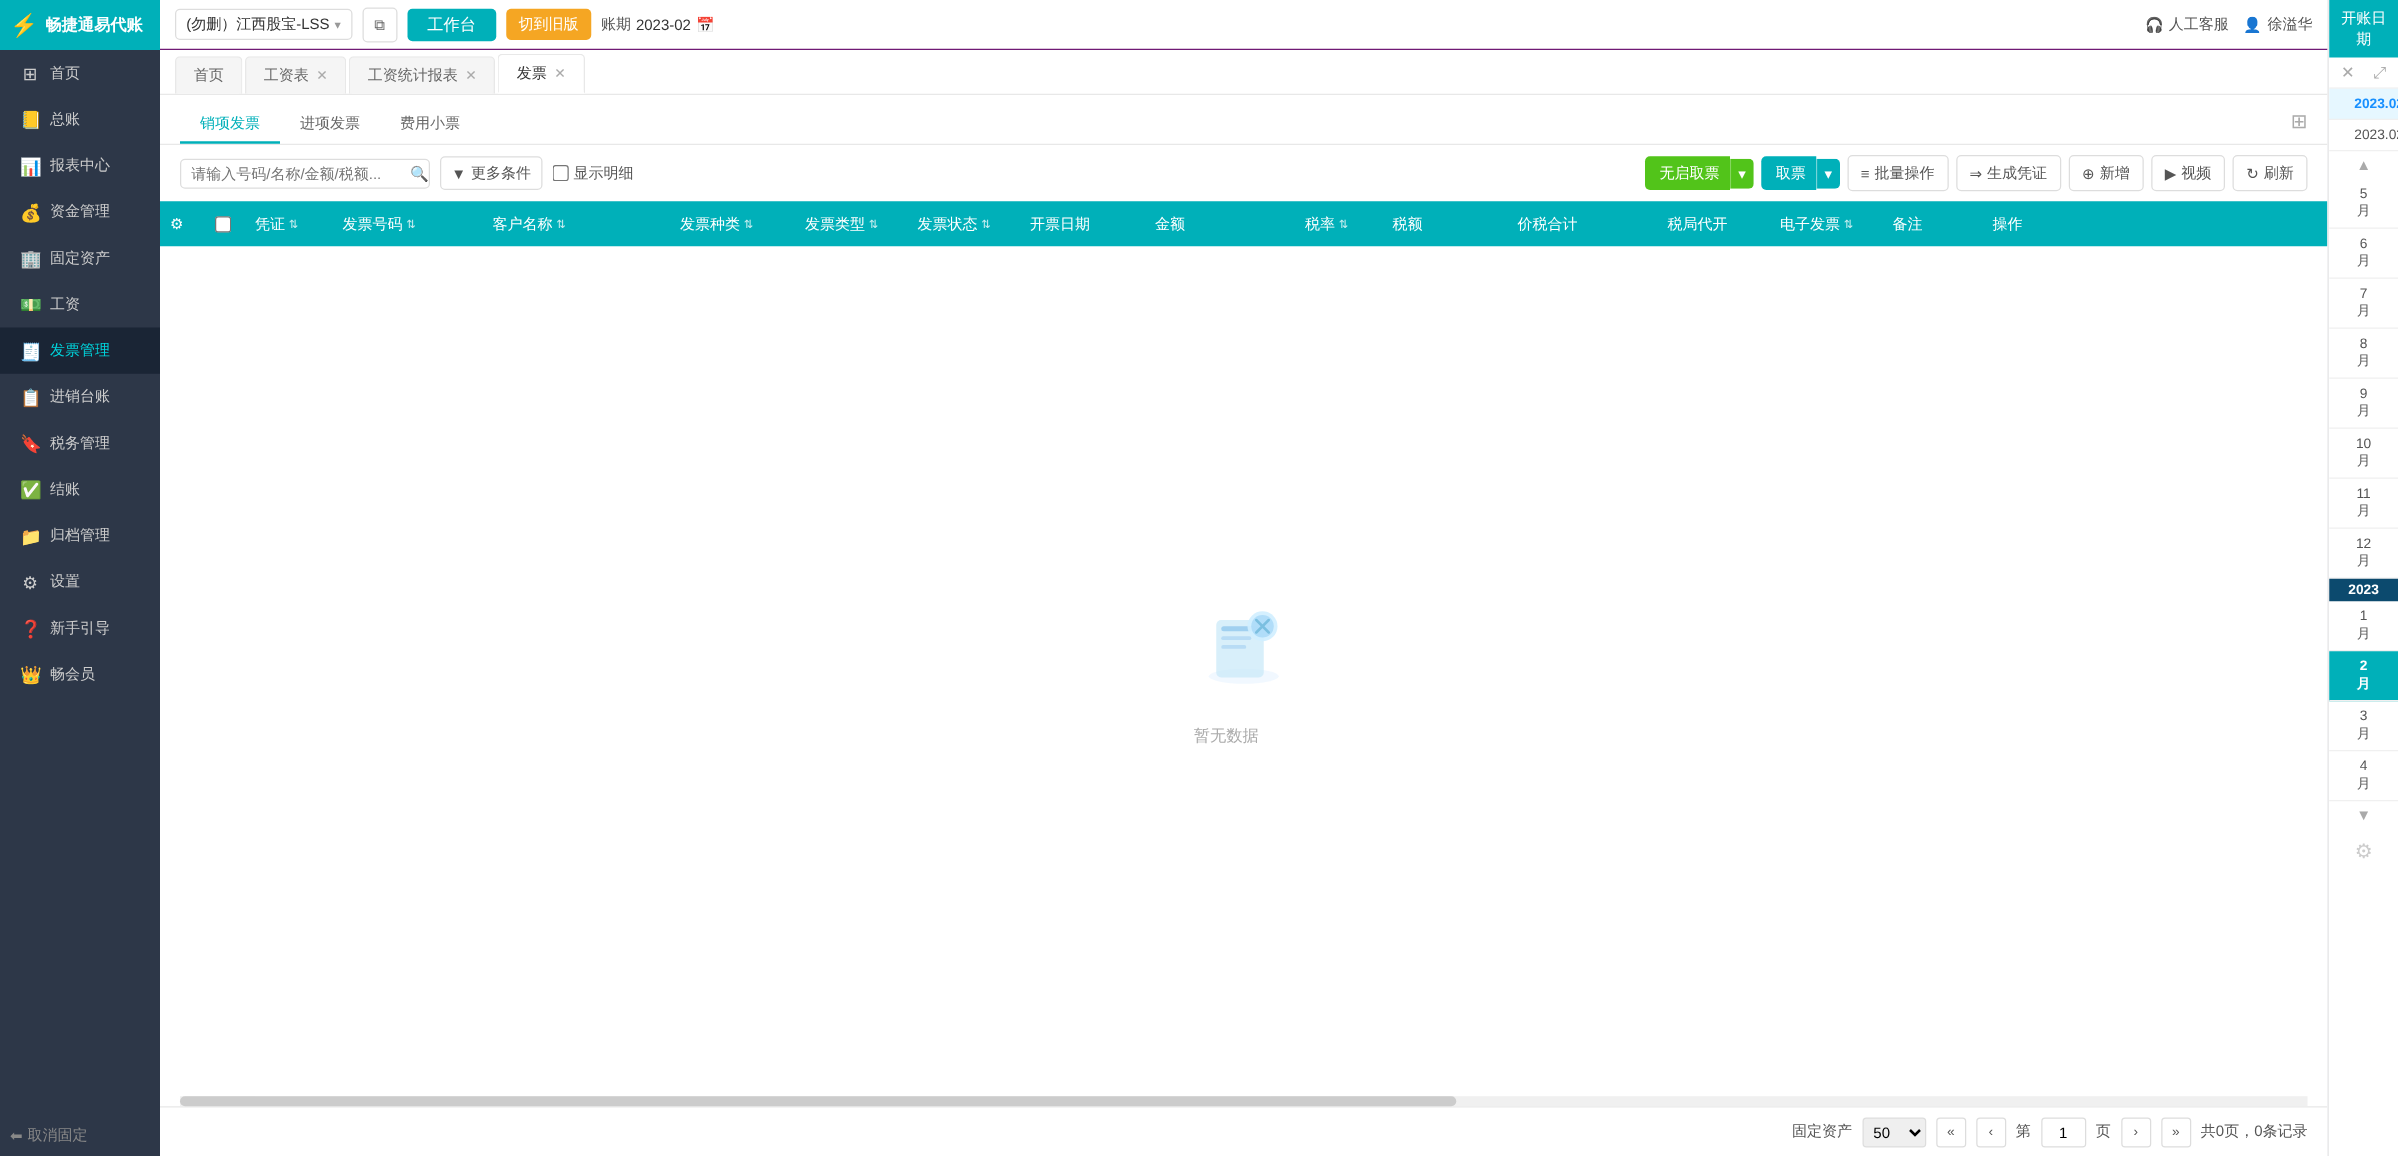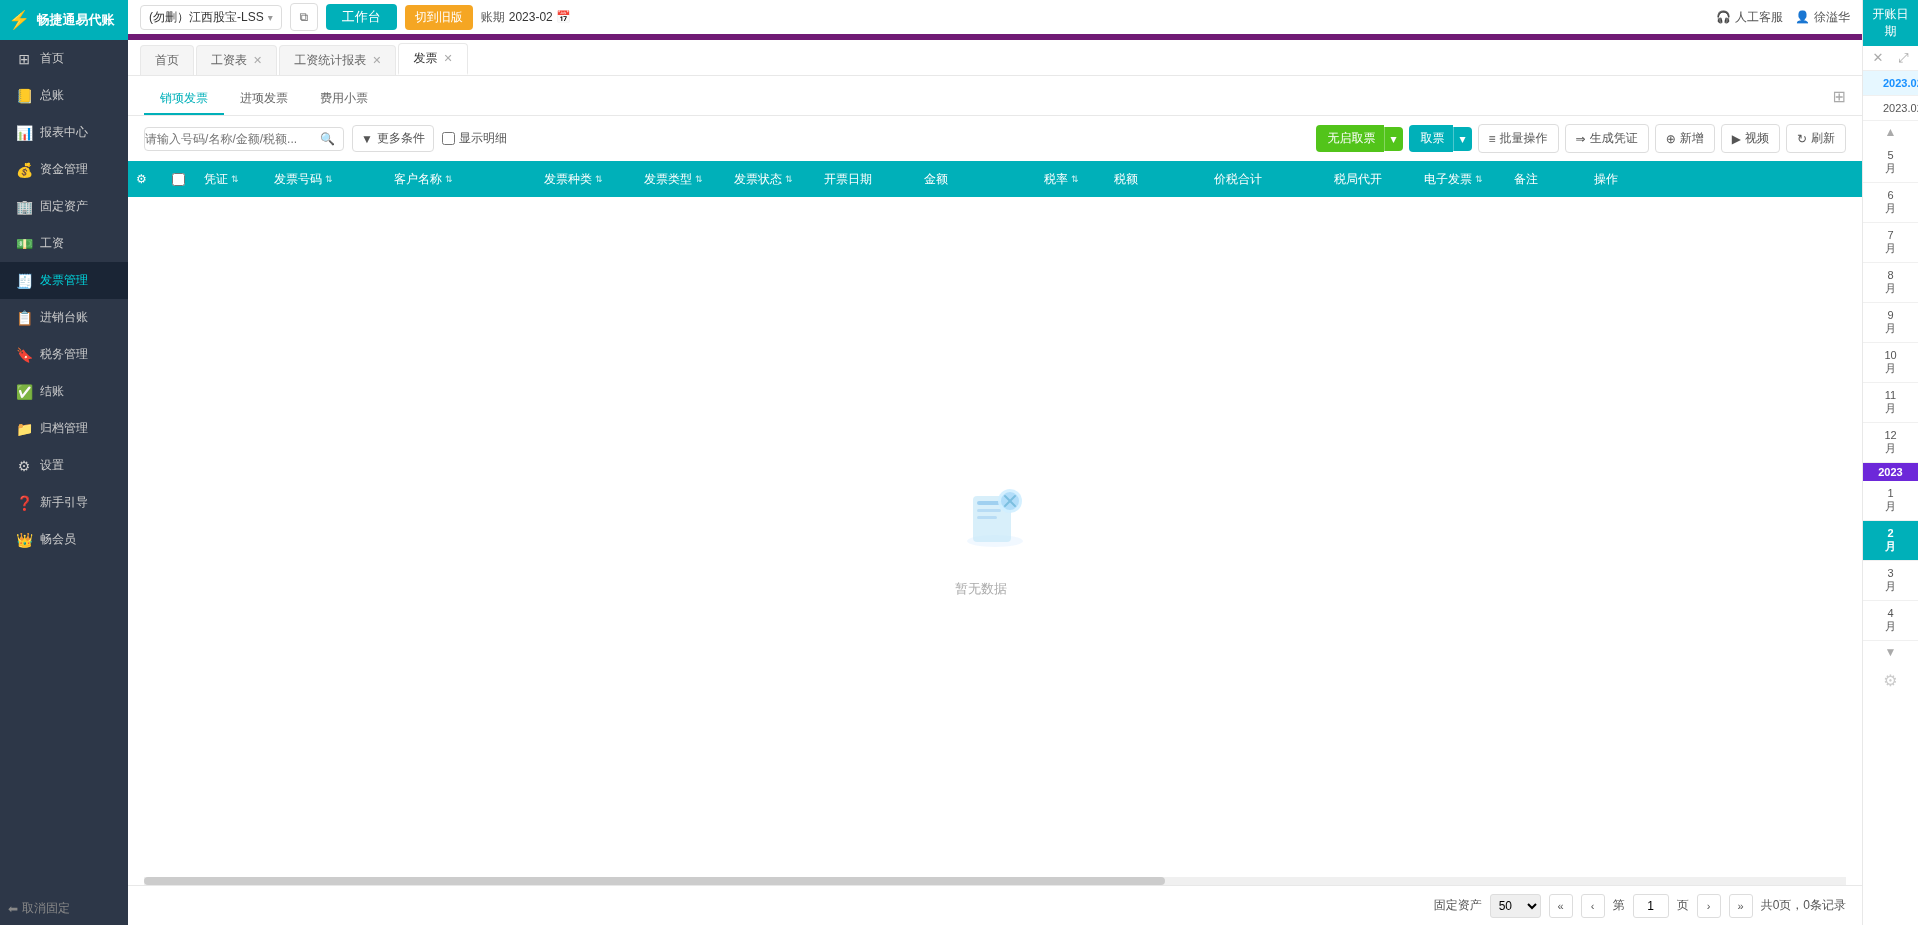--- a/index.html
+++ b/index.html
@@ -11,21 +11,21 @@
     .sidebar-logo-text { color: white; font-size: 13px; font-weight: bold; }
     .sidebar-item { display: flex; align-items: center; gap: 8px; padding: 10px 16px; color: #ccc; cursor: pointer; }
     .sidebar-item.active { background: #1a2535; color: #00d4dc; }
     .sidebar-item .icon { font-size: 14px; width: 16px; text-align: center; }
     .sidebar-bottom { margin-top: auto; padding: 8px; color: #888; font-size: 11px; display: flex; align-items: center; gap: 4px; cursor: pointer; }
 
     
     .main { flex: 1; display: flex; flex-direction: column; overflow: hidden; position: relative; }
 
     
-    .topbar { height: 40px; background: #fff; display: flex; align-items: center; padding: 0 12px; gap: 8px; border-bottom: 6px solid #701a75; flex-shrink: 0; }
+    .topbar { height: 40px; background: #fff; display: flex; align-items: center; padding: 0 12px; gap: 8px; border-bottom: 1px solid #701a75; flex-shrink: 0; }
     .company-selector { display: flex; align-items: center; gap: 4px; border: 1px solid #ddd; border-radius: 4px; padding: 3px 8px; cursor: pointer; color: #333; min-width: 140px; }
     .company-selector .chevron { color: #999; font-size: 10px; }
     .icon-btn { width: 28px; height: 28px; display: flex; align-items: center; justify-content: center; border: 1px solid #ddd; border-radius: 4px; cursor: pointer; color: #666; }
     .btn-workbench { background: #00b0b9; color: white; border: none; border-radius: 4px; padding: 4px 16px; cursor: pointer; font-size: 13px; }
     .btn-switch { background: #f5a623; color: white; border: none; border-radius: 4px; padding: 4px 10px; cursor: pointer; font-size: 12px; }
     .period-info { display: flex; align-items: center; gap: 4px; color: #555; font-size: 12px; }
     .topbar-right { margin-left: auto; display: flex; align-items: center; gap: 12px; }
     .topbar-right .user-item { display: flex; align-items: center; gap: 4px; cursor: pointer; color: #555; }
 
     
@@ -38,21 +38,21 @@
     .content { flex: 1; overflow: hidden; display: flex; flex-direction: column; background: #fff; }
 
     
     .sub-tabs { display: flex; align-items: center; padding: 8px 16px 0; border-bottom: 1px solid #e8e8e8; gap: 0; flex-shrink: 0; }
     .sub-tab { padding: 6px 16px; cursor: pointer; color: #666; font-size: 13px; border-bottom: 2px solid transparent; }
     .sub-tab.active { color: #00b0b9; border-bottom: 2px solid #00b0b9; font-weight: 500; }
 
     
     .toolbar { display: flex; align-items: center; padding: 8px 16px; gap: 8px; flex-shrink: 0; }
     .toolbar-left { display: flex; align-items: center; gap: 8px; flex: 1; }
-    .search-input { display: flex; align-items: center; border: 1px solid #ddd; border-radius: 4px; padding: 4px 8px; gap: 20px; width: 200px; justify-content: flex-end; }
+    .search-input { display: flex; align-items: center; border: 1px solid #ddd; border-radius: 4px; padding: 4px 8px; gap: 20px; width: 200px; }
     .search-input input { border: none; outline: none; font-size: 12px; color: #999; width: 160px; }
     .search-icon { color: #aaa; }
     .filter-btn { display: flex; align-items: center; gap: 4px; color: #555; cursor: pointer; font-size: 12px; padding: 4px 8px; border: 1px solid #ddd; border-radius: 4px; }
     .checkbox-label { display: flex; align-items: center; gap: 4px; color: #555; cursor: pointer; font-size: 12px; }
     .toolbar-right { display: flex; align-items: center; gap: 6px; }
     .btn-green { background: #52c41a; color: white; border: none; border-radius: 4px; padding: 5px 12px; cursor: pointer; display: flex; align-items: center; gap: 4px; font-size: 12px; }
     .btn-cyan { background: #00b0b9; color: white; border: none; border-radius: 4px; padding: 5px 12px; cursor: pointer; display: flex; align-items: center; gap: 4px; font-size: 12px; }
     .btn-outline { background: white; color: #555; border: 1px solid #ddd; border-radius: 4px; padding: 5px 10px; cursor: pointer; display: flex; align-items: center; gap: 4px; font-size: 12px; }
 
     
@@ -78,21 +78,21 @@
     .status-bar-right { margin-left: auto; display: flex; gap: 12px; }
     .status-bar-right a { color: #00b0b9; text-decoration: none; cursor: pointer; }
 
     
     .right-panel { width: 56px; background: #fff; border-left: 1px solid #e8e8e8; display: flex; flex-direction: column; overflow-y: auto; flex-shrink: 0; }
     .rp-header { background: #00b0b9; color: white; text-align: center; padding: 6px 4px; font-size: 11px; cursor: pointer; }
     .rp-month { text-align: center; padding: 6px 20px; font-size: 11px; color: #555; cursor: pointer; border-bottom: 1px solid #f0f0f0; }
     .rp-month.active { background: #00b0b9; color: white; font-weight: bold; }
     .rp-nav { display: flex; align-items: center; justify-content: center; padding: 4px; gap: 4px; }
     .rp-nav-btn { cursor: pointer; color: #aaa; font-size: 12px; }
-    .rp-section-year { background: #6d28d9; color: white; text-align: center; padding: 3px; font-size: 11px; font-weight: bold; }
+    .rp-section-year { background: #0c4a6e; color: white; text-align: center; padding: 3px; font-size: 11px; font-weight: bold; }
     .rp-bottom-icon { text-align: center; padding: 8px; color: #ccc; font-size: 16px; cursor: pointer; }
 
     
     ::-webkit-scrollbar { width: 4px; height: 4px; }
     ::-webkit-scrollbar-thumb { background: #ccc; border-radius: 2px; }
 
     
     .col-settings { width: 36px; flex-shrink: 0; }
     .col-check { width: 32px; flex-shrink: 0; }
     .col-voucher { width: 70px; flex-shrink: 0; }

